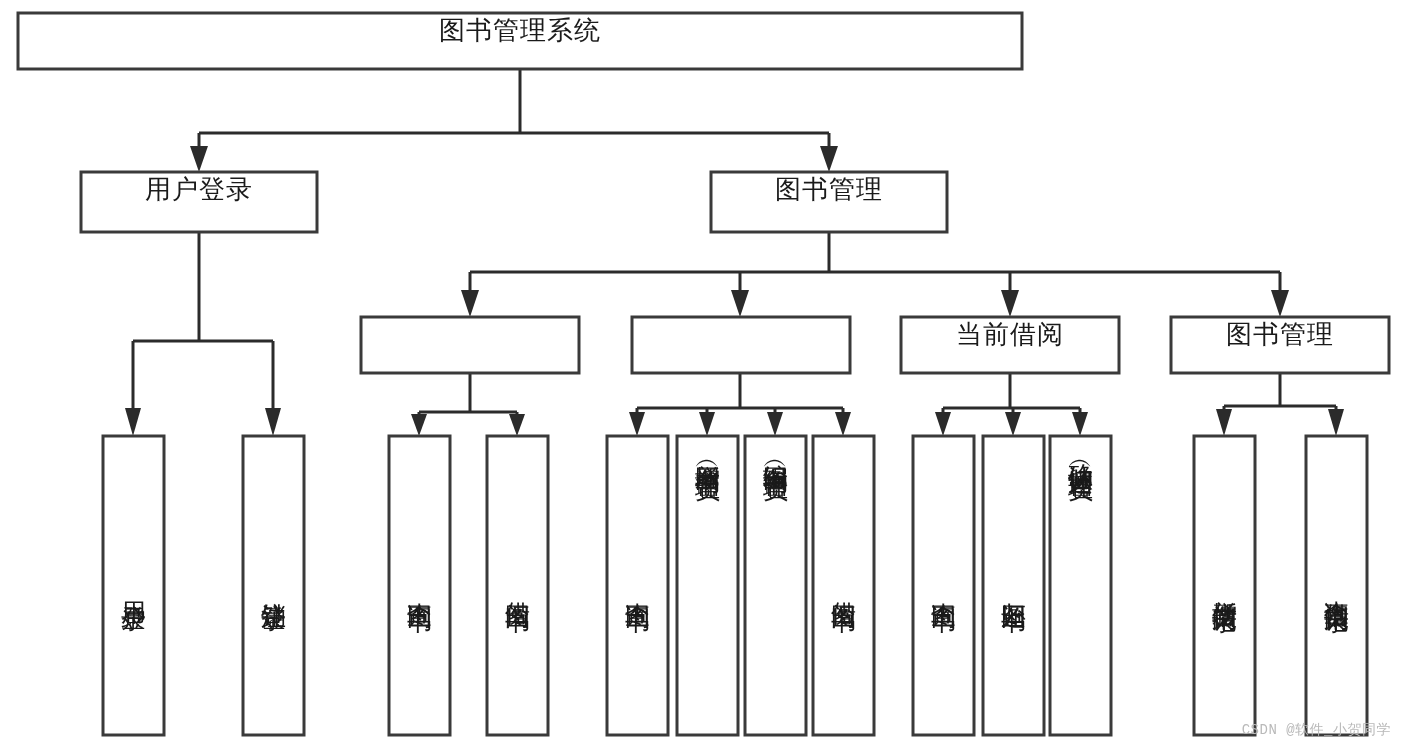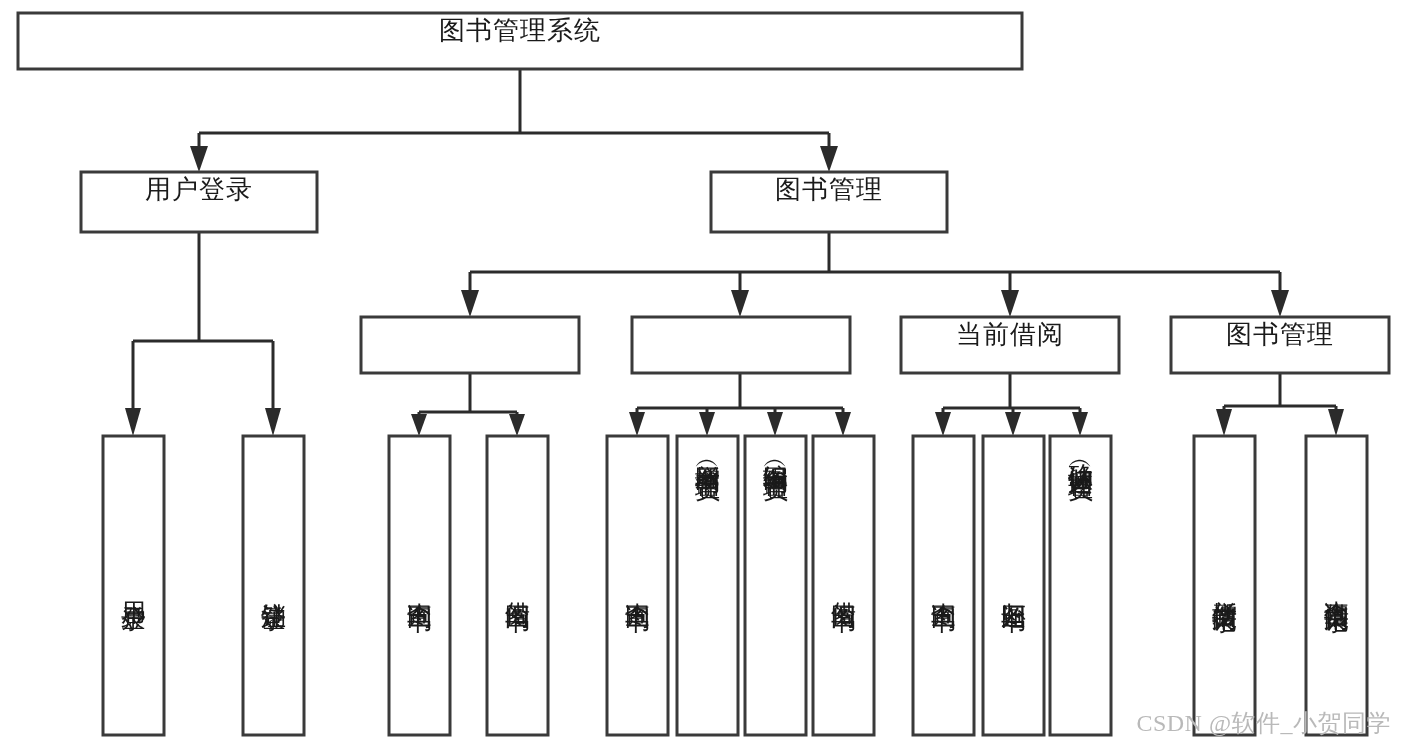--- a/index.html
+++ b/index.html
@@ -64,22 +64,22 @@
     font-family: "Liberation Sans", "DejaVu Sans", sans-serif;
     font-size: 26px;
     color: #1a1a1a;
     letter-spacing: 1px;
     white-space: nowrap;
   }
   #watermark {
     position: absolute;
     right: 14px;
     bottom: 8px;
-    font-family: Liberation Serif, serif;
-    font-size: 24px;
+    font-family: Liberation Mono, monospace;
+    font-size: 14px;
     color: #b9b9b9;
     letter-spacing: 0.5px;
     user-select: none;
   }
 </style>
 </head>
 <body>
 
 <div id="diagram-root">
 

